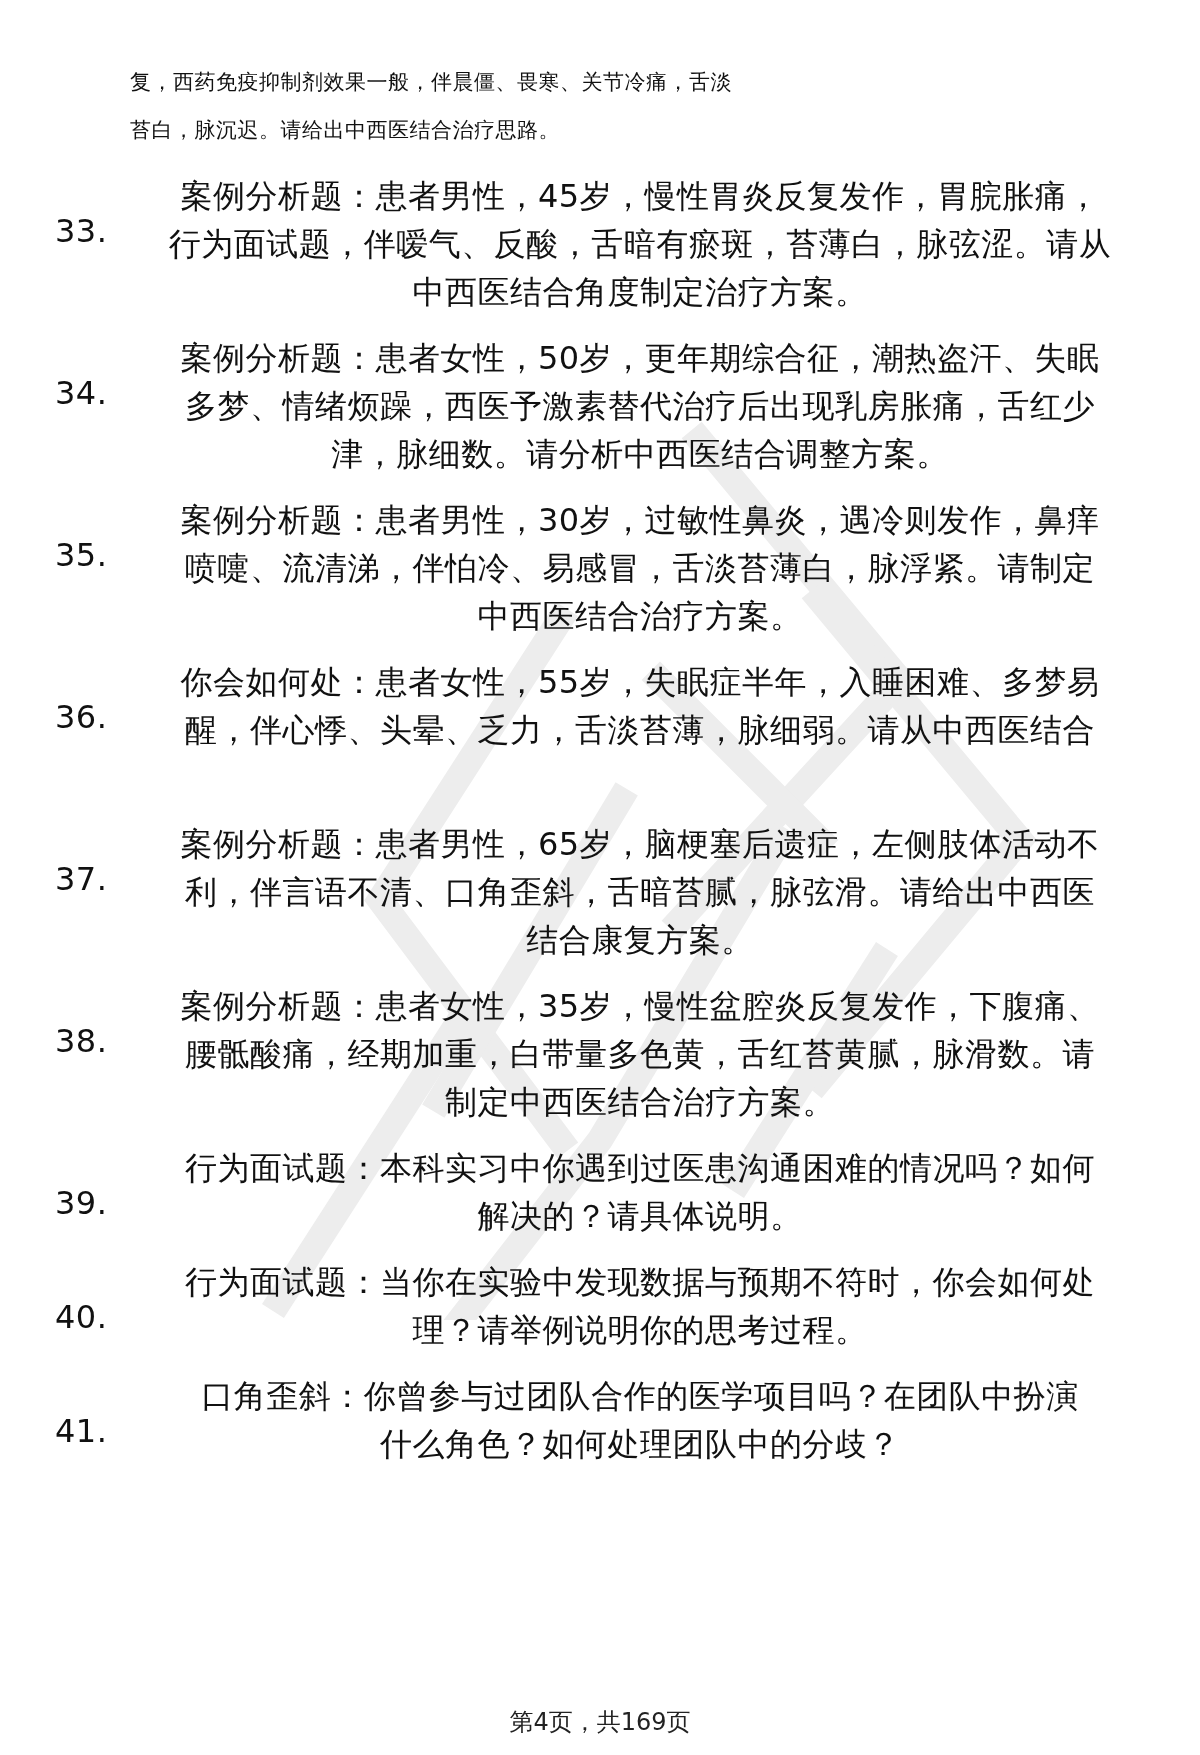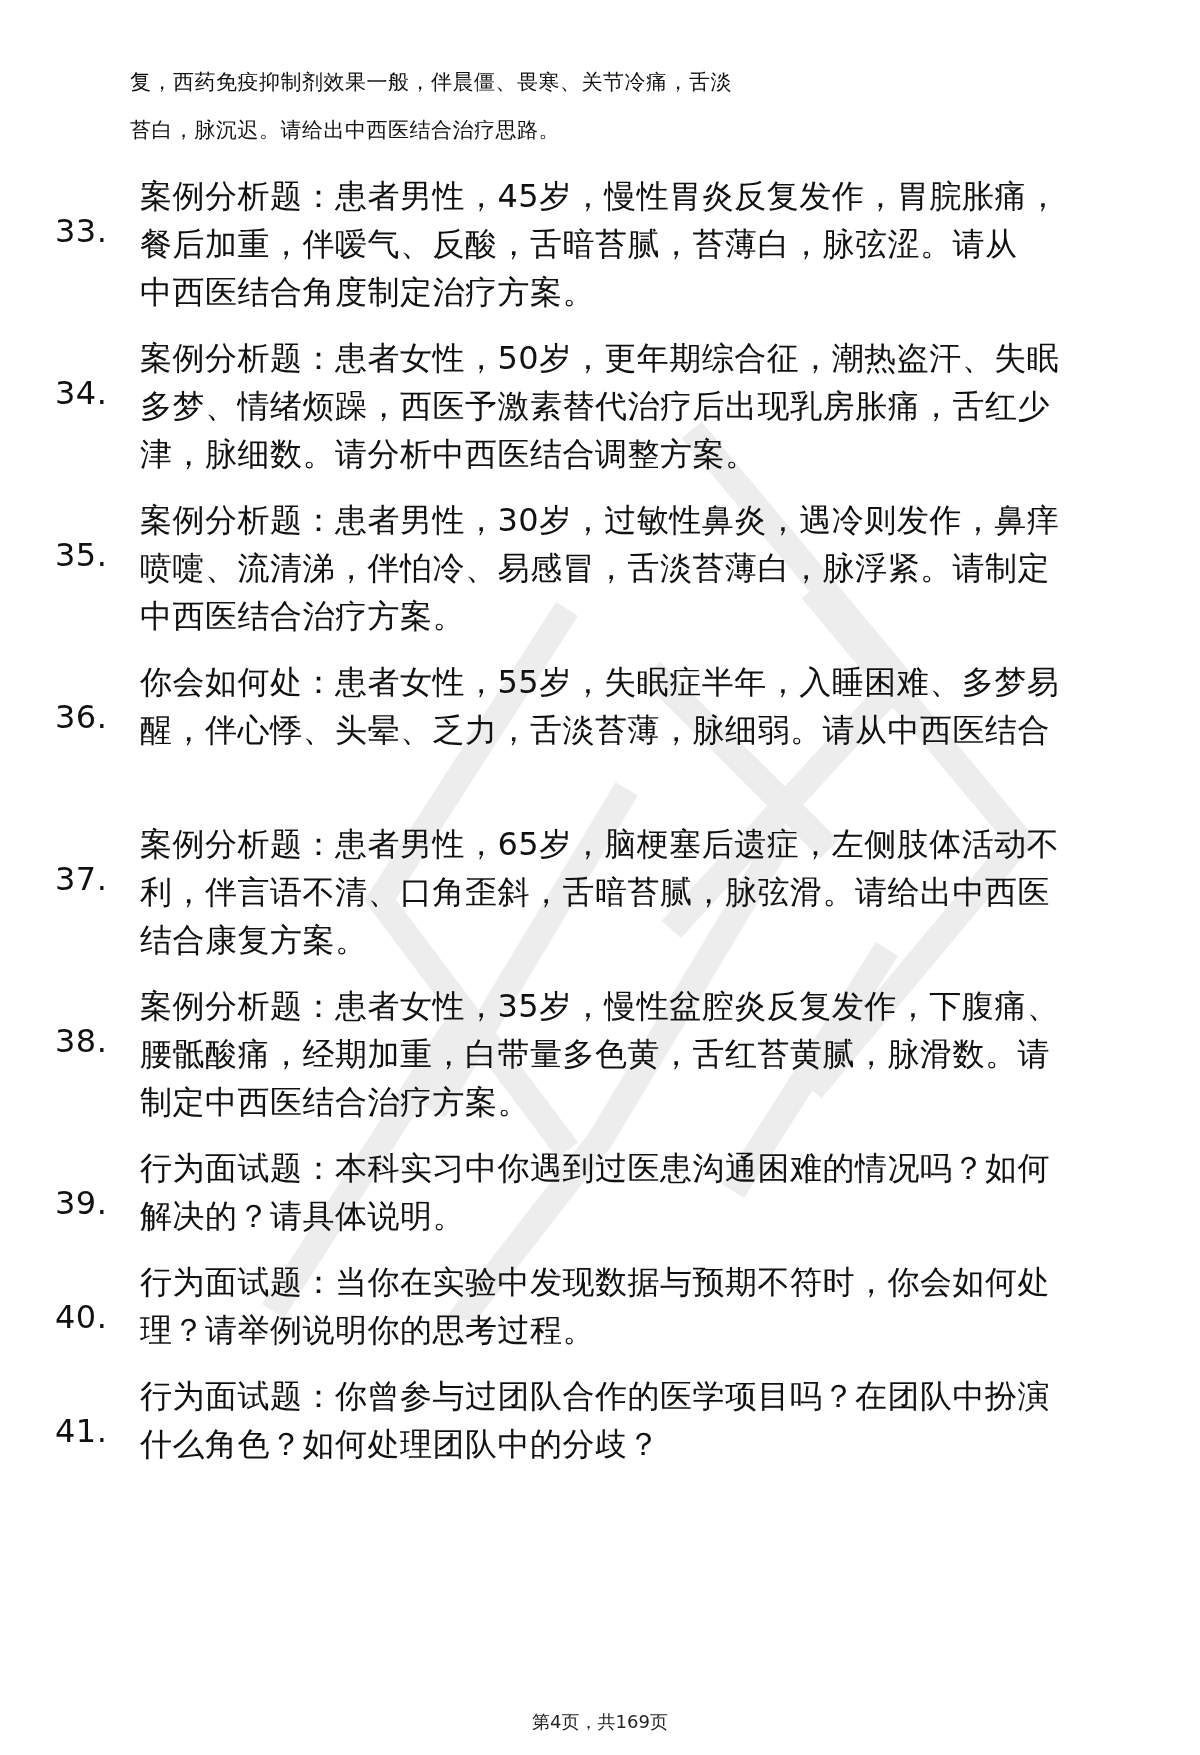--- a/index.html
+++ b/index.html
@@ -18,25 +18,25 @@
     font-size: 21px; line-height: 48px; letter-spacing: 0.5px;
   }
   .item {
     position: absolute; left: 0; width: 1200px;
     font-size: 32px; line-height: 48px; letter-spacing: 0.5px;
   }
   .item .num {
     position: absolute; left: 55px; top: 0; width: 70px; margin-top: 35px;
   }
   .item .body {
-    position: absolute; left: 140px; top: 0; width: 1020px;
+    position: absolute; left: 130px; top: 0; width: 1020px; text-align: center;
   }
   .footer {
     position: absolute; left: 0; width: 1200px; top: 1702px;
-    text-align: center; font-size: 18px; line-height: 40px; color: #222;
+    text-align: center; font-size: 24px; line-height: 40px; color: #222;
   }
 </style>
 </head>
 <body>
 
 <svg class="watermark" viewBox="0 0 780 900" xmlns="http://www.w3.org/2000/svg">
   <g fill="none" stroke="#ededed" stroke-width="26" stroke-linecap="square">
     <path d="M440 20 L640 260 L420 500"></path>
     <path d="M560 180 L760 420 L560 660"></path>
     <path d="M300 200 L120 480 L300 720"></path>
@@ -52,21 +52,21 @@
 
   <div class="cont">
     <div>复，西药免疫抑制剂效果一般，伴晨僵、畏寒、关节冷痛，舌淡</div>
     <div>苔白，脉沉迟。请给出中西医结合治疗思路。</div>
   </div>
 
   <div class="item" style="top:172px">
     <div class="num">33.</div>
     <div class="body">
       <div>案例分析题：患者男性，45岁，慢性胃炎反复发作，胃脘胀痛，</div>
-      <div>餐后加重，伴嗳气、反酸，舌暗苔腻，苔薄白，脉弦涩。请从</div>
+      <div>行为面试题，伴嗳气、反酸，舌暗有瘀斑，苔薄白，脉弦涩。请从</div>
       <div>中西医结合角度制定治疗方案。</div>
     </div>
   </div>
 
   <div class="item" style="top:334px">
     <div class="num">34.</div>
     <div class="body">
       <div>案例分析题：患者女性，50岁，更年期综合征，潮热盗汗、失眠</div>
       <div>多梦、情绪烦躁，西医予激素替代治疗后出现乳房胀痛，舌红少</div>
       <div>津，脉细数。请分析中西医结合调整方案。</div>
@@ -120,21 +120,21 @@
     <div class="num">40.</div>
     <div class="body">
       <div>行为面试题：当你在实验中发现数据与预期不符时，你会如何处</div>
       <div>理？请举例说明你的思考过程。</div>
     </div>
   </div>
 
   <div class="item" style="top:1372px">
     <div class="num">41.</div>
     <div class="body">
-      <div>行为面试题：你曾参与过团队合作的医学项目吗？在团队中扮演</div>
+      <div>口角歪斜：你曾参与过团队合作的医学项目吗？在团队中扮演</div>
       <div>什么角色？如何处理团队中的分歧？</div>
     </div>
   </div>
 
   <div class="footer">
     <span>第4页，共169页</span>
   </div>
 
 </div>
 

